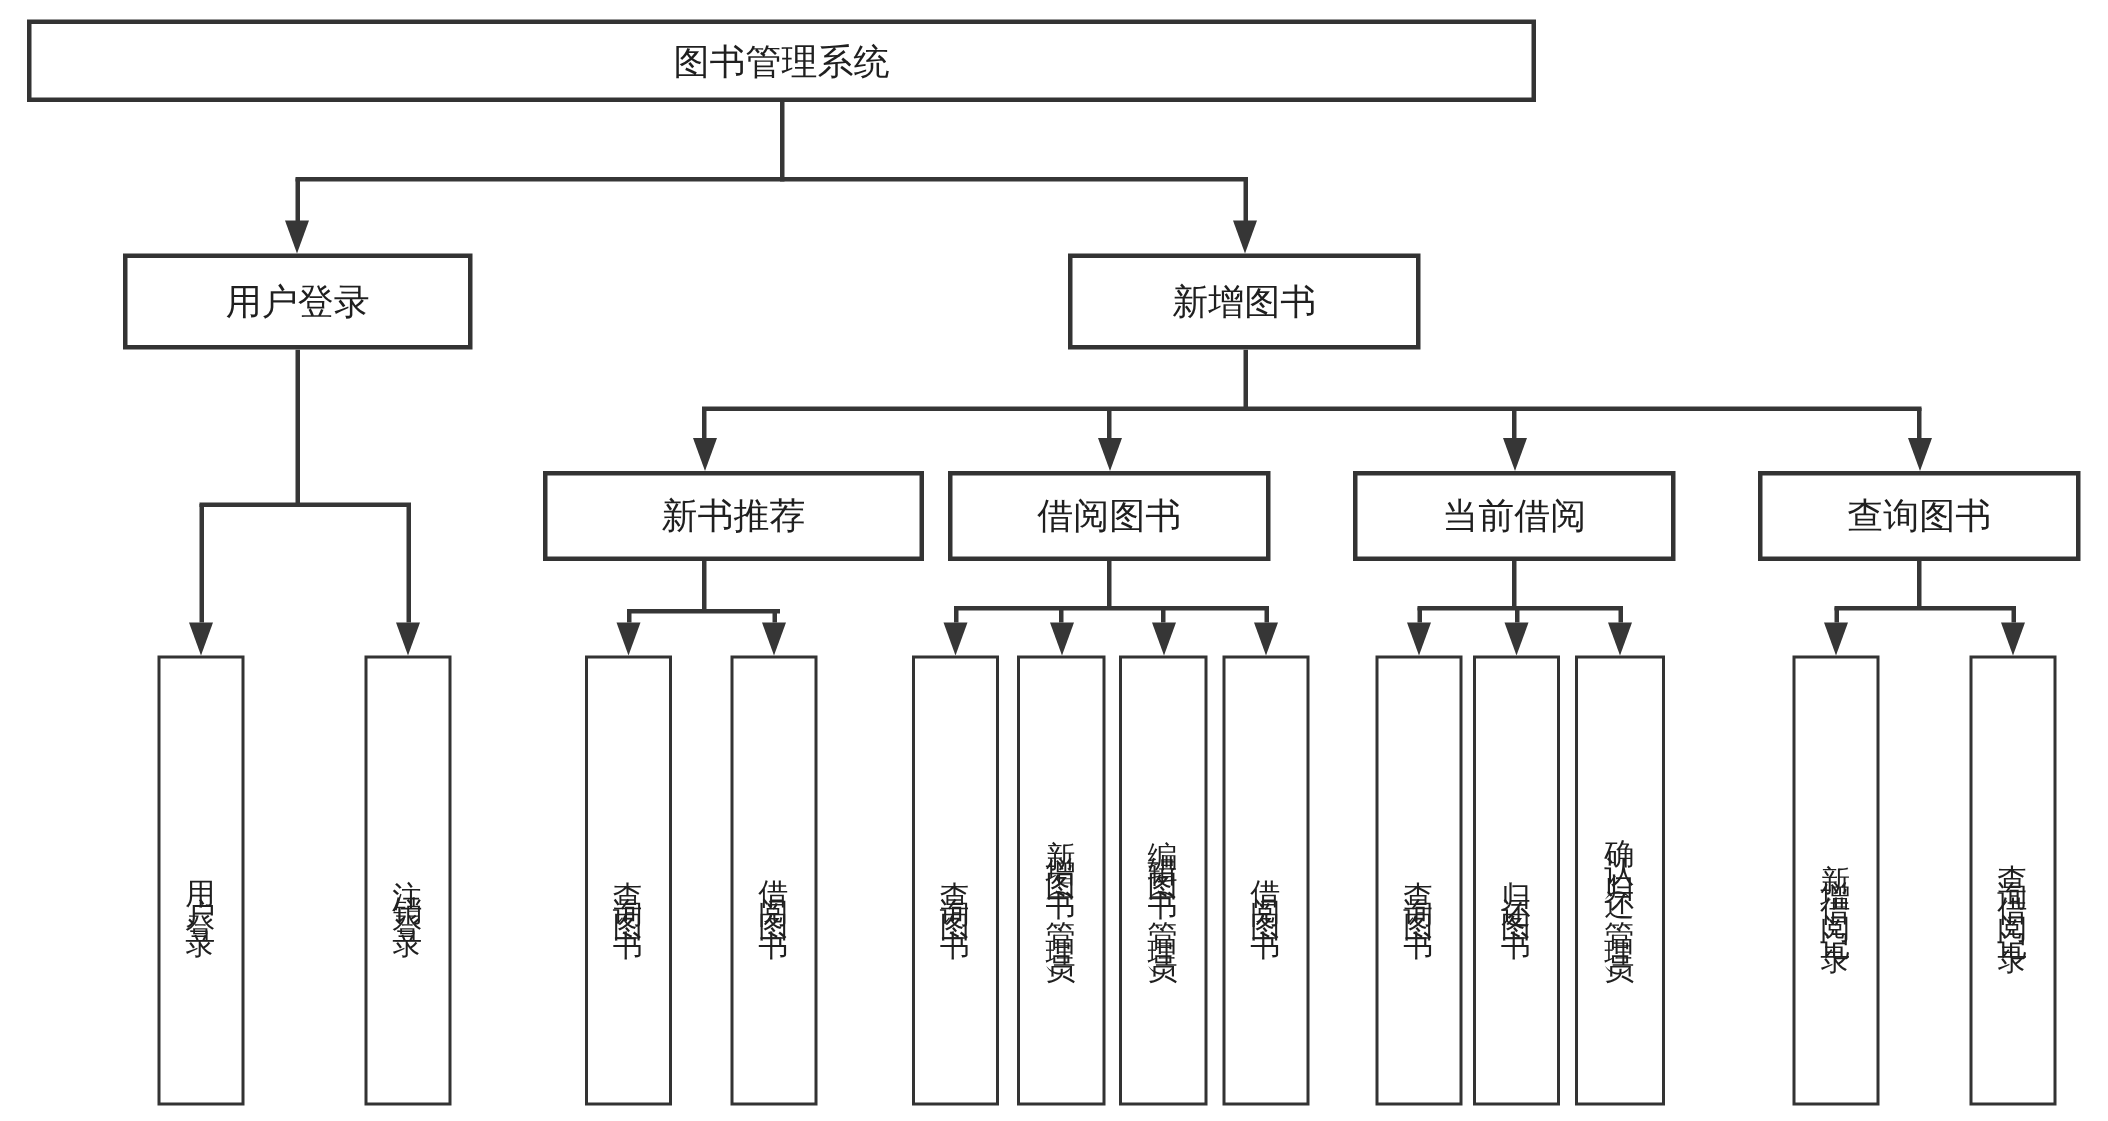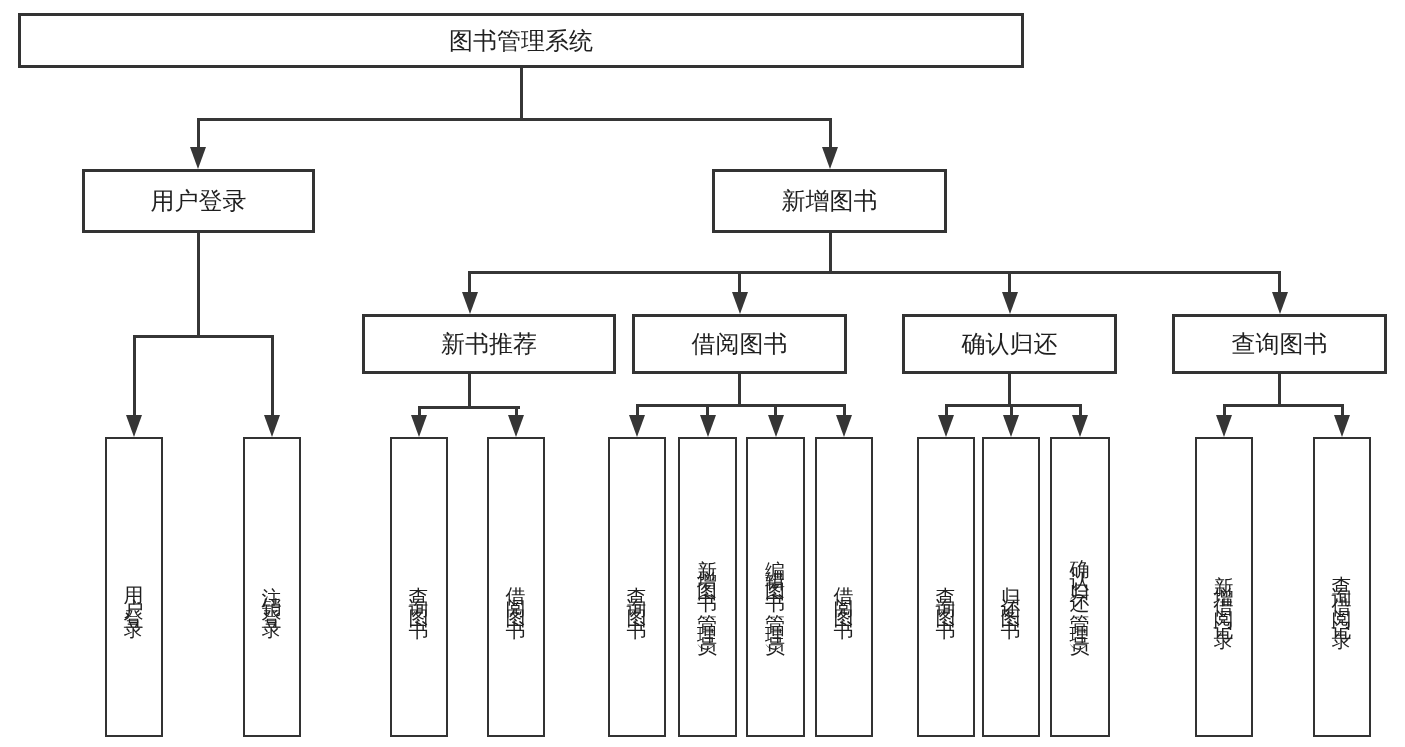--- a/index.html
+++ b/index.html
@@ -61,21 +61,21 @@
   <div class="vl" style="left:738px;top:272px;height:20px"></div>
   <div class="vl" style="left:1008px;top:272px;height:20px"></div>
   <div class="vl" style="left:1278px;top:272px;height:20px"></div>
   <div class="arrow" style="left:461.5px;top:292px"></div>
   <div class="arrow" style="left:731.5px;top:292px"></div>
   <div class="arrow" style="left:1001.5px;top:292px"></div>
   <div class="arrow" style="left:1271.5px;top:292px"></div>
 
   <div class="box" style="left:362px;top:314px;width:254px;height:60px">新书推荐</div>
   <div class="box" style="left:632px;top:314px;width:215px;height:60px">借阅图书</div>
-  <div class="box" style="left:902px;top:314px;width:215px;height:60px">确认归还</div>
+  <div class="box" style="left:902px;top:314px;width:215px;height:60px">当前借阅</div>
   <div class="box" style="left:1172px;top:314px;width:215px;height:60px">查询图书</div>
 
   <div class="vl" style="left:468px;top:374px;height:33px"></div>
   <div class="hl" style="left:417.5px;top:405.5px;width:102px"></div>
   <div class="vl" style="left:417.5px;top:407px;height:8px"></div>
   <div class="vl" style="left:514.5px;top:407px;height:8px"></div>
   <div class="arrow" style="left:411px;top:415px"></div>
   <div class="arrow" style="left:508px;top:415px"></div>
 
   <div class="vl" style="left:738px;top:374px;height:31px"></div>

